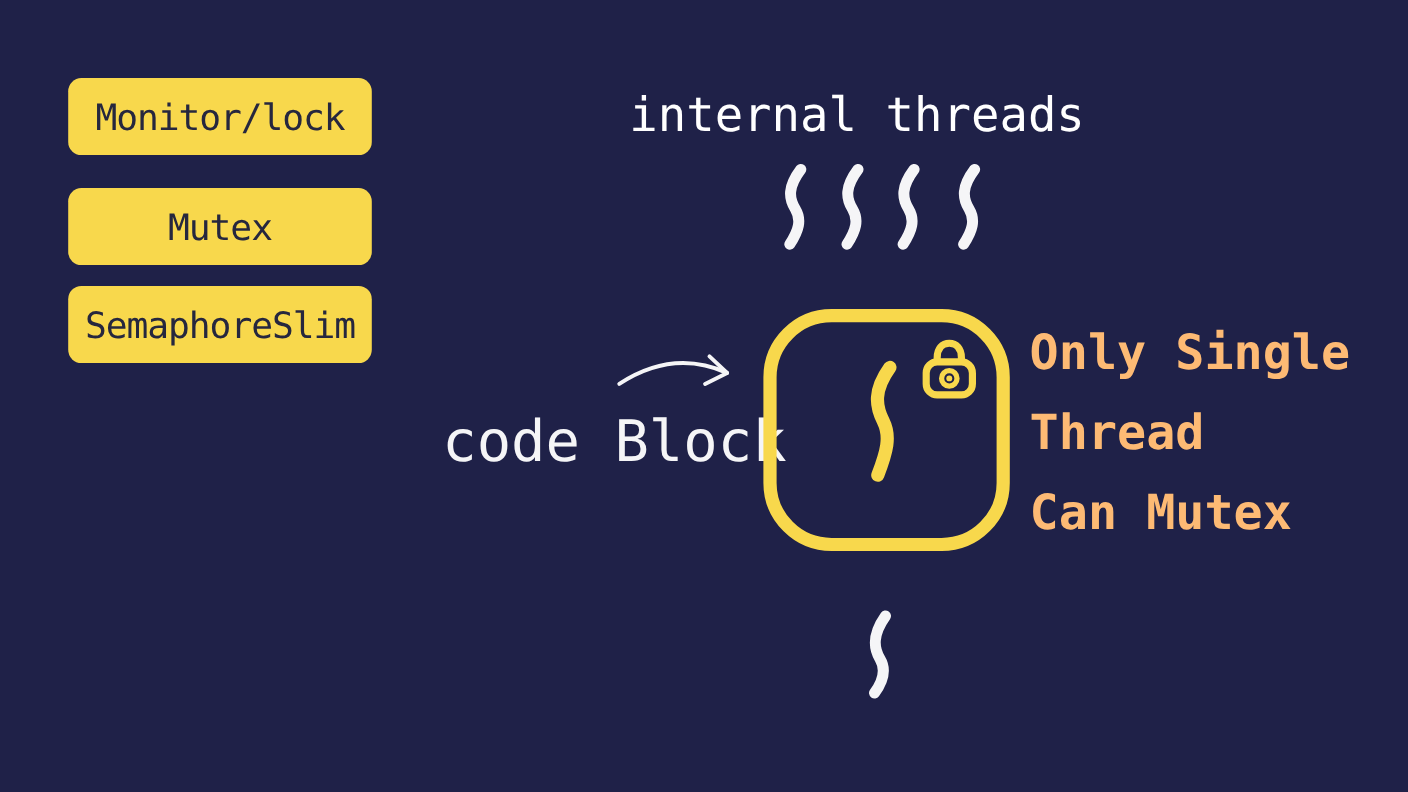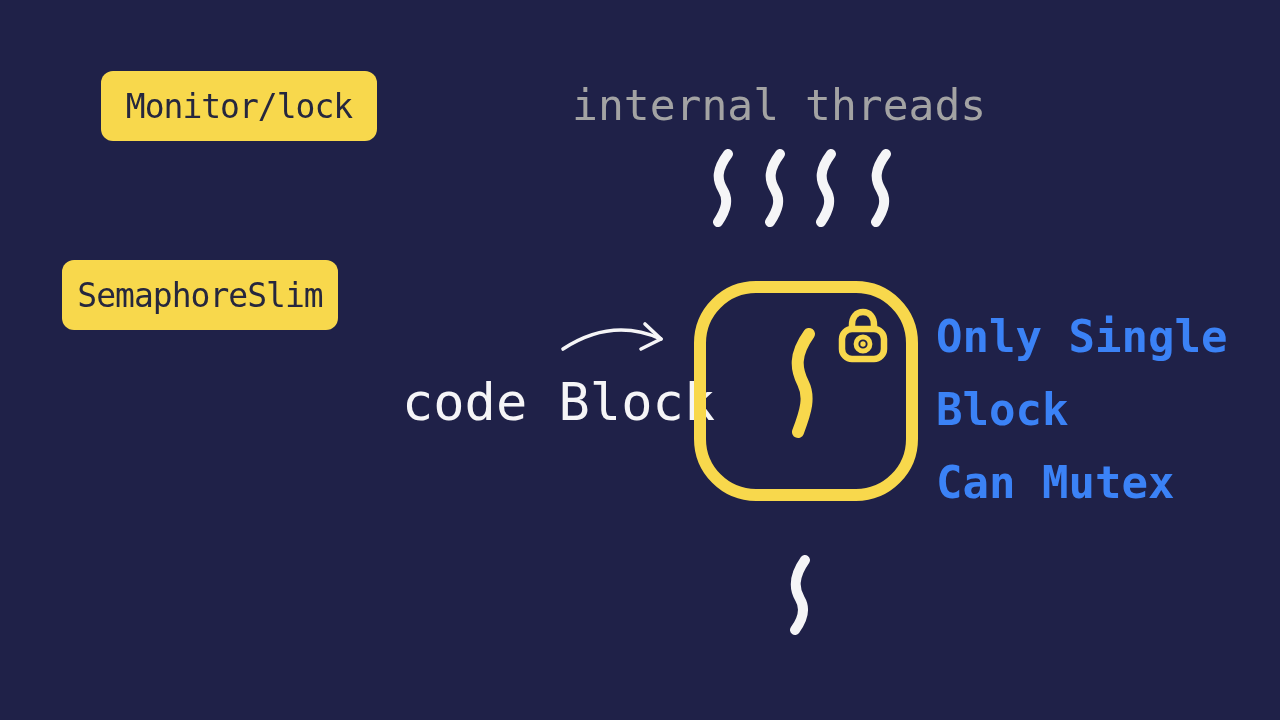--- a/index.html
+++ b/index.html
@@ -14,29 +14,29 @@
   .chip {
     position: absolute;
     left: 62px; width: 276px; height: 70px;
     background: #F8D84C;
     border-radius: 12px;
     color: #26273E;
     font-size: 33px;
     display: flex; align-items: center; justify-content: center;
     letter-spacing: -1px;
   }
-  .chip-1 { top: 71px; margin-left: 39px; }
+  .chip-1 { top: 71px; }
   .chip-2 { top: 171px; }
   .chip-3 { top: 260px; }
 
   .threads-title {
     position: absolute;
     left: 572px; top: 80px;
     font-size: 43px;
-    color: #a3a3a3;
+    color: #ffffff;
     white-space: pre;
   }
   .thread-svg { position: absolute; top: 148px; }
   .t1 { left: 709px; } .t2 { left: 761px; } .t3 { left: 812px; } .t4 { left: 867px; }
 
   .code-block-label {
     position: absolute;
     left: 402px; top: 372px;
     font-size: 52px;
     color: #F5F5F7;
@@ -50,36 +50,39 @@
     box-sizing: border-box;
     border: 12px solid #F8D84C;
     border-radius: 62px;
     background: transparent;
   }
   .inner-thread-svg { position: absolute; left: 786px; top: 327px; }
   .lock-svg { position: absolute; left: 831px; top: 302px; }
 
   .result-text {
     position: absolute;
-    left: 936px; top: 300px;
+    left: 936px; top: 284px;
     font-size: 44px;
     font-weight: bold;
-    color: #3b82f6;
+    color: #fdba74;
     line-height: 73px;
     white-space: pre;
   }
   .exit-thread-svg { position: absolute; left: 786px; top: 553px; }
 </style>
 </head>
 <body>
 
 <div class="stage">
 
   <div class="chip chip-1">
     <span>Monitor/lock</span>
+  </div>
+  <div class="chip chip-2">
+    <span>Mutex</span>
   </div>
   <div class="chip chip-3">
     <span>SemaphoreSlim</span>
   </div>
 
   <div class="threads-title">internal threads</div>
 
   <svg class="thread-svg t1" width="28" height="80" viewBox="0 0 28 80">
     <path d="M19 6 C7 22 8 32 14 42 C20 52 17 62 9 74" fill="none" stroke="#F5F5F7" stroke-width="10" stroke-linecap="round"></path>
   </svg>
@@ -105,19 +108,19 @@
     <path d="M23 7 C8 28 10 42 17 56 C24 70 20 84 12 105" fill="none" stroke="#F8D84C" stroke-width="12" stroke-linecap="round"></path>
   </svg>
 
   <svg class="lock-svg" width="64" height="64" viewBox="0 0 64 64">
     <path d="M21 30 V23 C21 15 25.5 10 32 10 C38.5 10 43 15 43 23 V30" fill="none" stroke="#F8D84C" stroke-width="6.5" stroke-linecap="round"></path>
     <rect x="11" y="27" width="42" height="30" rx="10" fill="#1F2148" stroke="#F8D84C" stroke-width="6.5"></rect>
     <circle cx="32" cy="42" r="7" fill="#1F2148" stroke="#F8D84C" stroke-width="4.8"></circle>
     <circle cx="32" cy="42" r="2.7" fill="#F8D84C"></circle>
   </svg>
 
-  <div class="result-text"><div>Only Single</div><div>Block</div><div>Can Mutex</div></div>
+  <div class="result-text"><div>Only Single</div><div>Thread</div><div>Can Mutex</div></div>
 
   <svg class="exit-thread-svg" width="28" height="84" viewBox="0 0 28 84">
     <path d="M19 7 C7 24 8 36 14 46 C20 56 17 66 9 77" fill="none" stroke="#F5F5F7" stroke-width="10" stroke-linecap="round"></path>
   </svg>
 
 </div>
 
 </body></html>

